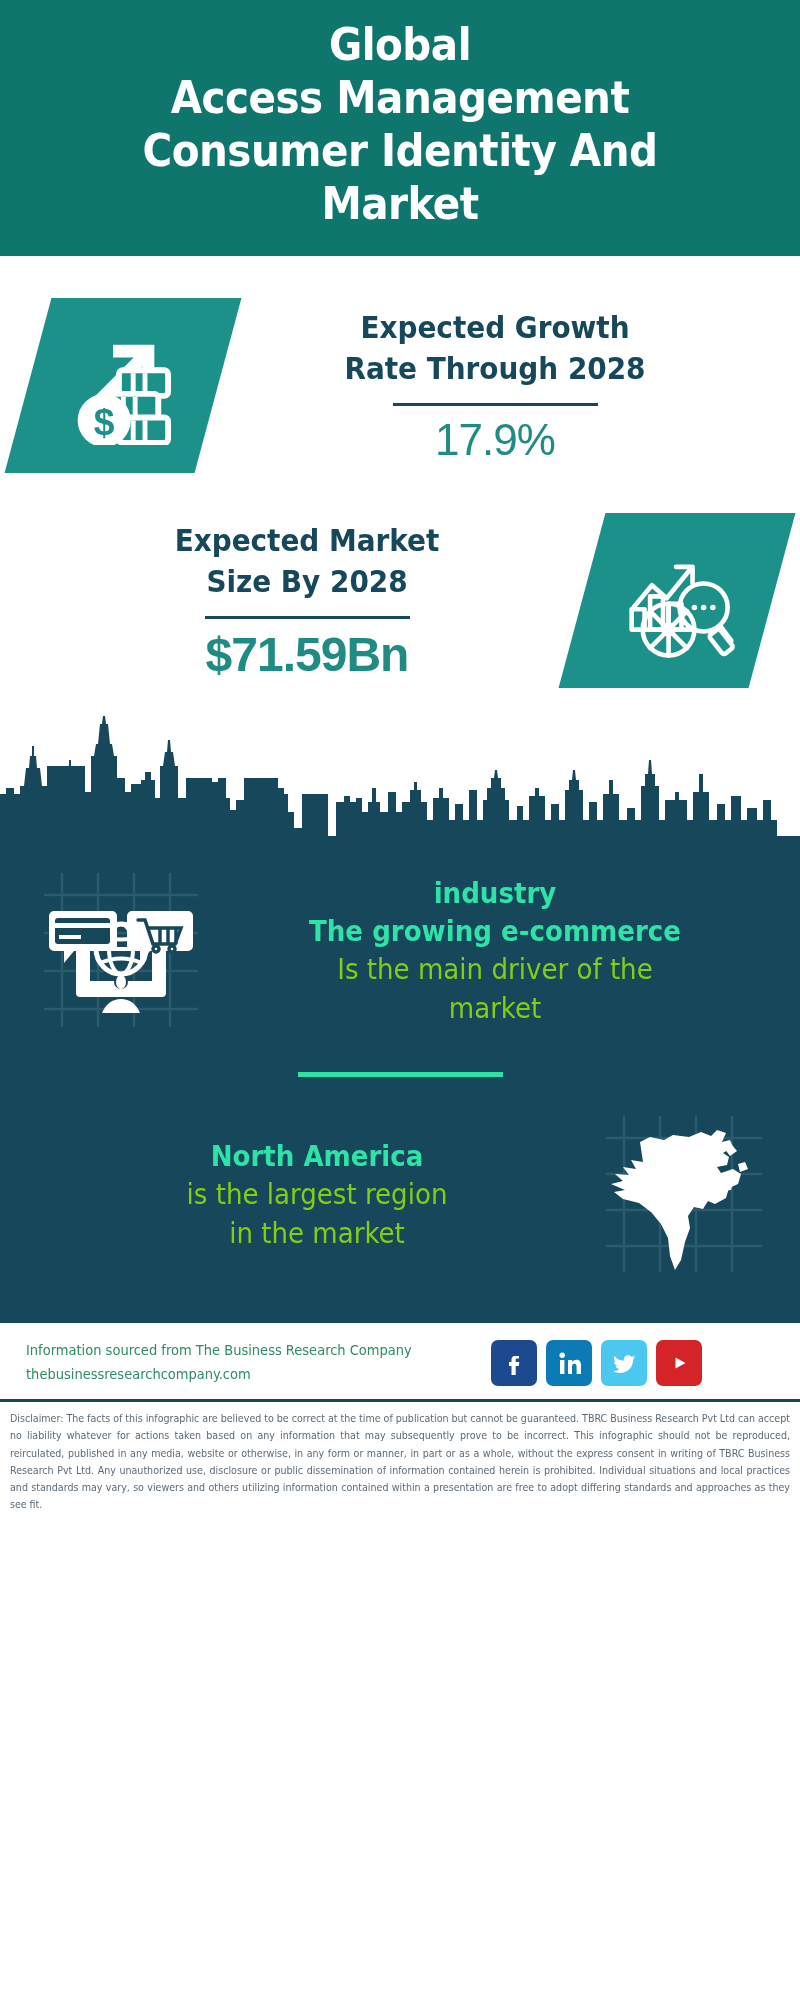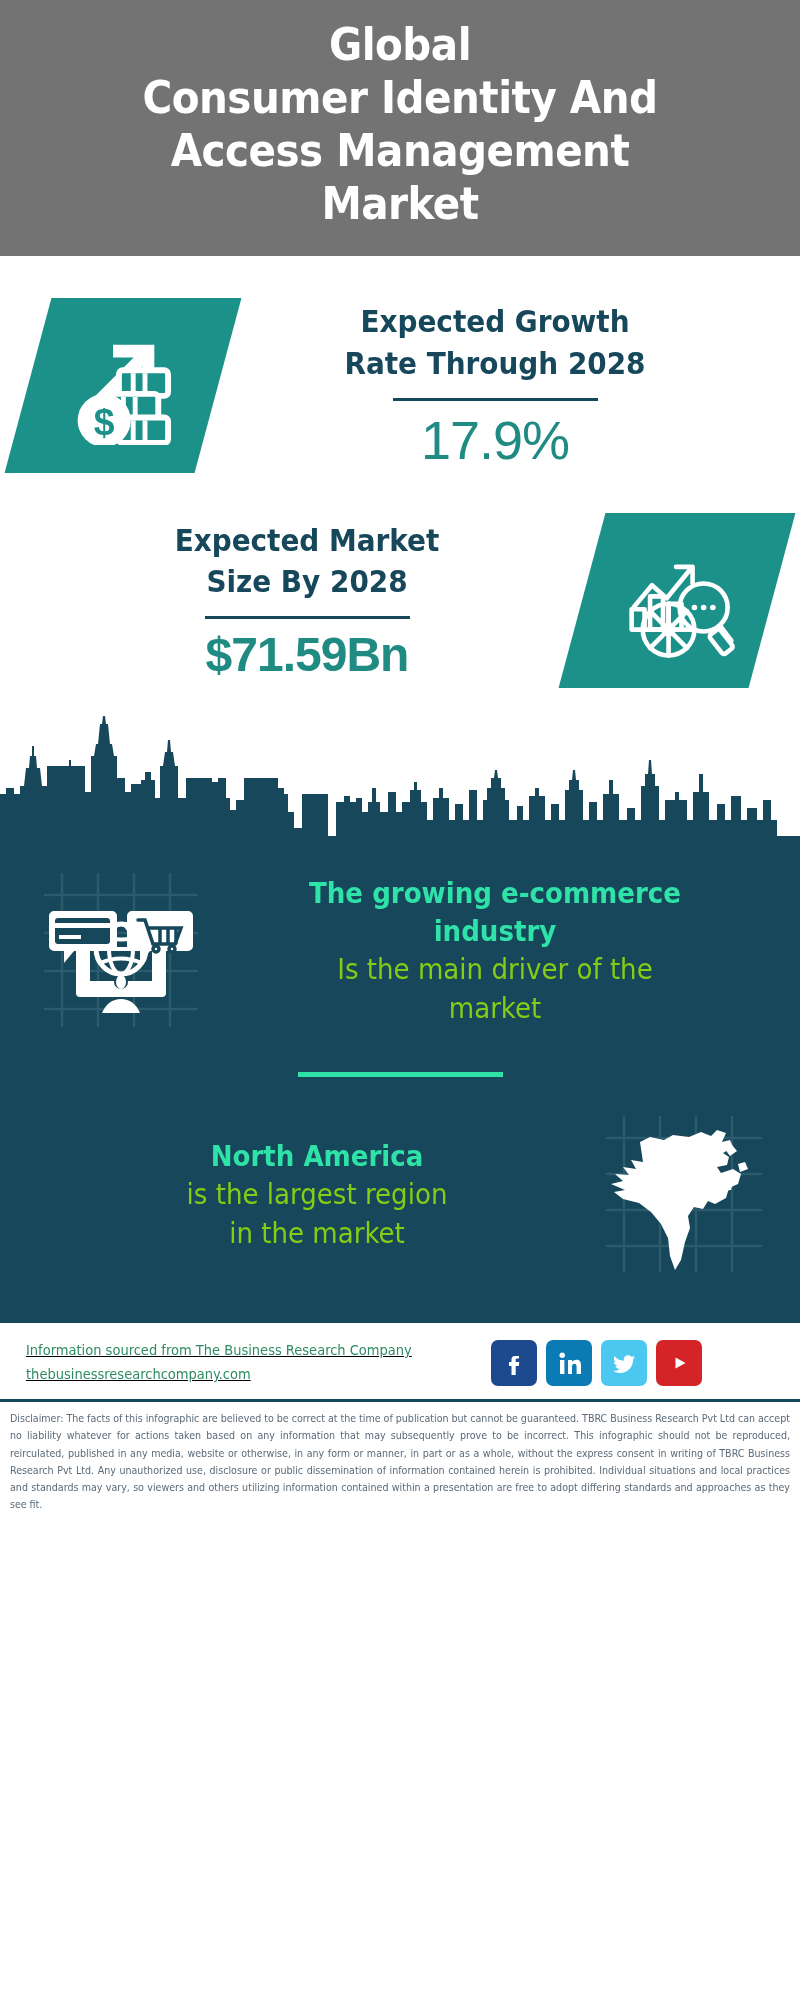--- a/index.html
+++ b/index.html
@@ -5,21 +5,21 @@
   * { margin:0; padding:0; box-sizing:border-box; }
   html,body { background:#ffffff; }
   body {
     width:800px; height:2000px; position:relative; overflow:hidden;
     font-family:"Liberation Sans", sans-serif;
     background:#ffffff;
   }
 
   
   .header {
-    background:#737373;
+    background:#0f766e;
     width:800px;
     padding:18px 40px 26px 40px;
     text-align:center;
   }
   .header h1 {
     color:#ffffff;
     font-family:"DejaVu Sans Condensed","Liberation Sans", sans-serif;
     font-weight:bold;
     font-size:45px;
     line-height:1.18;
@@ -53,21 +53,21 @@
     text-align:center;
   }
   .stat-label .ln { display:block; white-space:nowrap; }
   .rule {
     height:3px; background:#16475a; width:205px; margin:14px auto 10px auto;
   }
   .stat-value {
     color:#1f8b83;
     font-family:"Liberation Sans", sans-serif;
     font-weight:normal;
-    font-size:54px;
+    font-size:44px;
     line-height:1.1;
     letter-spacing:-1px;
   }
   .stat-value.bold { font-weight:bold; font-size:48px; }
 
   
   .skyline { width:800px; height:120px; display:block; margin-top:18px; }
 
   
   .dark {
@@ -92,21 +92,21 @@
     font-weight:normal;
     font-size:29px; line-height:1.32;
   }
   .dtext-sub .ln, .dtext-hi .ln { display:block; }
 
   .green-rule { width:205px; height:5px; background:#2fe3a8; margin:26px auto 26px auto; }
 
   
   .footer {
     width:728px; background:#ffffff; padding:16px 26px 12px 26px;
-    display:flex; align-items:center; justify-content:space-between;text-decoration:underline;
+    display:flex; align-items:center; justify-content:space-between;
   }
   .src {
     color:#2e8b62;
     font-family:"DejaVu Sans Condensed","Liberation Sans", sans-serif;
     font-size:14.5px; line-height:1.65;
   }
   .src .ln { display:block; }
   .socials { display:flex; gap:9px; align-items:center; }
   .sic { width:46px; height:46px; border-radius:7px; display:flex; align-items:center; justify-content:center; }
   .sic.fb { background:#1d4a8f; }
@@ -125,22 +125,22 @@
     text-align:justify;
     word-spacing:-0.3px;
   }
 </style>
 </head>
 <body>
 
 <div class="header">
   <h1>
     <span class="ln">Global</span>
+    <span class="ln">Access Management</span>
     <span class="ln">Consumer Identity And</span>
-    <span class="ln">Access Management</span>
     <span class="ln">Market</span>
   </h1>
 </div>
 
 <div class="stat stat-1">
   <div class="para">
     <div class="inner">
       <svg width="118" height="118" viewBox="0 0 120 120">
 
         <path d="M50 18 H92 V60 H80 V40 L30 90 L21 81 L71 31 H50 Z" fill="#ffffff"></path>
@@ -262,22 +262,22 @@
             <circle cx="136" cy="84" r="3"></circle>
             <line x1="124" y1="64" x2="124" y2="78"></line>
             <line x1="132" y1="64" x2="132" y2="78"></line>
             <line x1="140" y1="64" x2="140" y2="78"></line>
           </g>
         </g>
       </svg>
     </div>
     <div class="dtext">
       <div class="dtext-hi">
+        <span class="ln">industry</span>
         <span class="ln">The growing e-commerce</span>
-        <span class="ln">industry</span>
       </div>
       <div class="dtext-sub">
         <span class="ln">Is the main driver of the</span>
         <span class="ln">market</span>
       </div>
     </div>
   </div>
 
   <div class="green-rule"></div>
 

